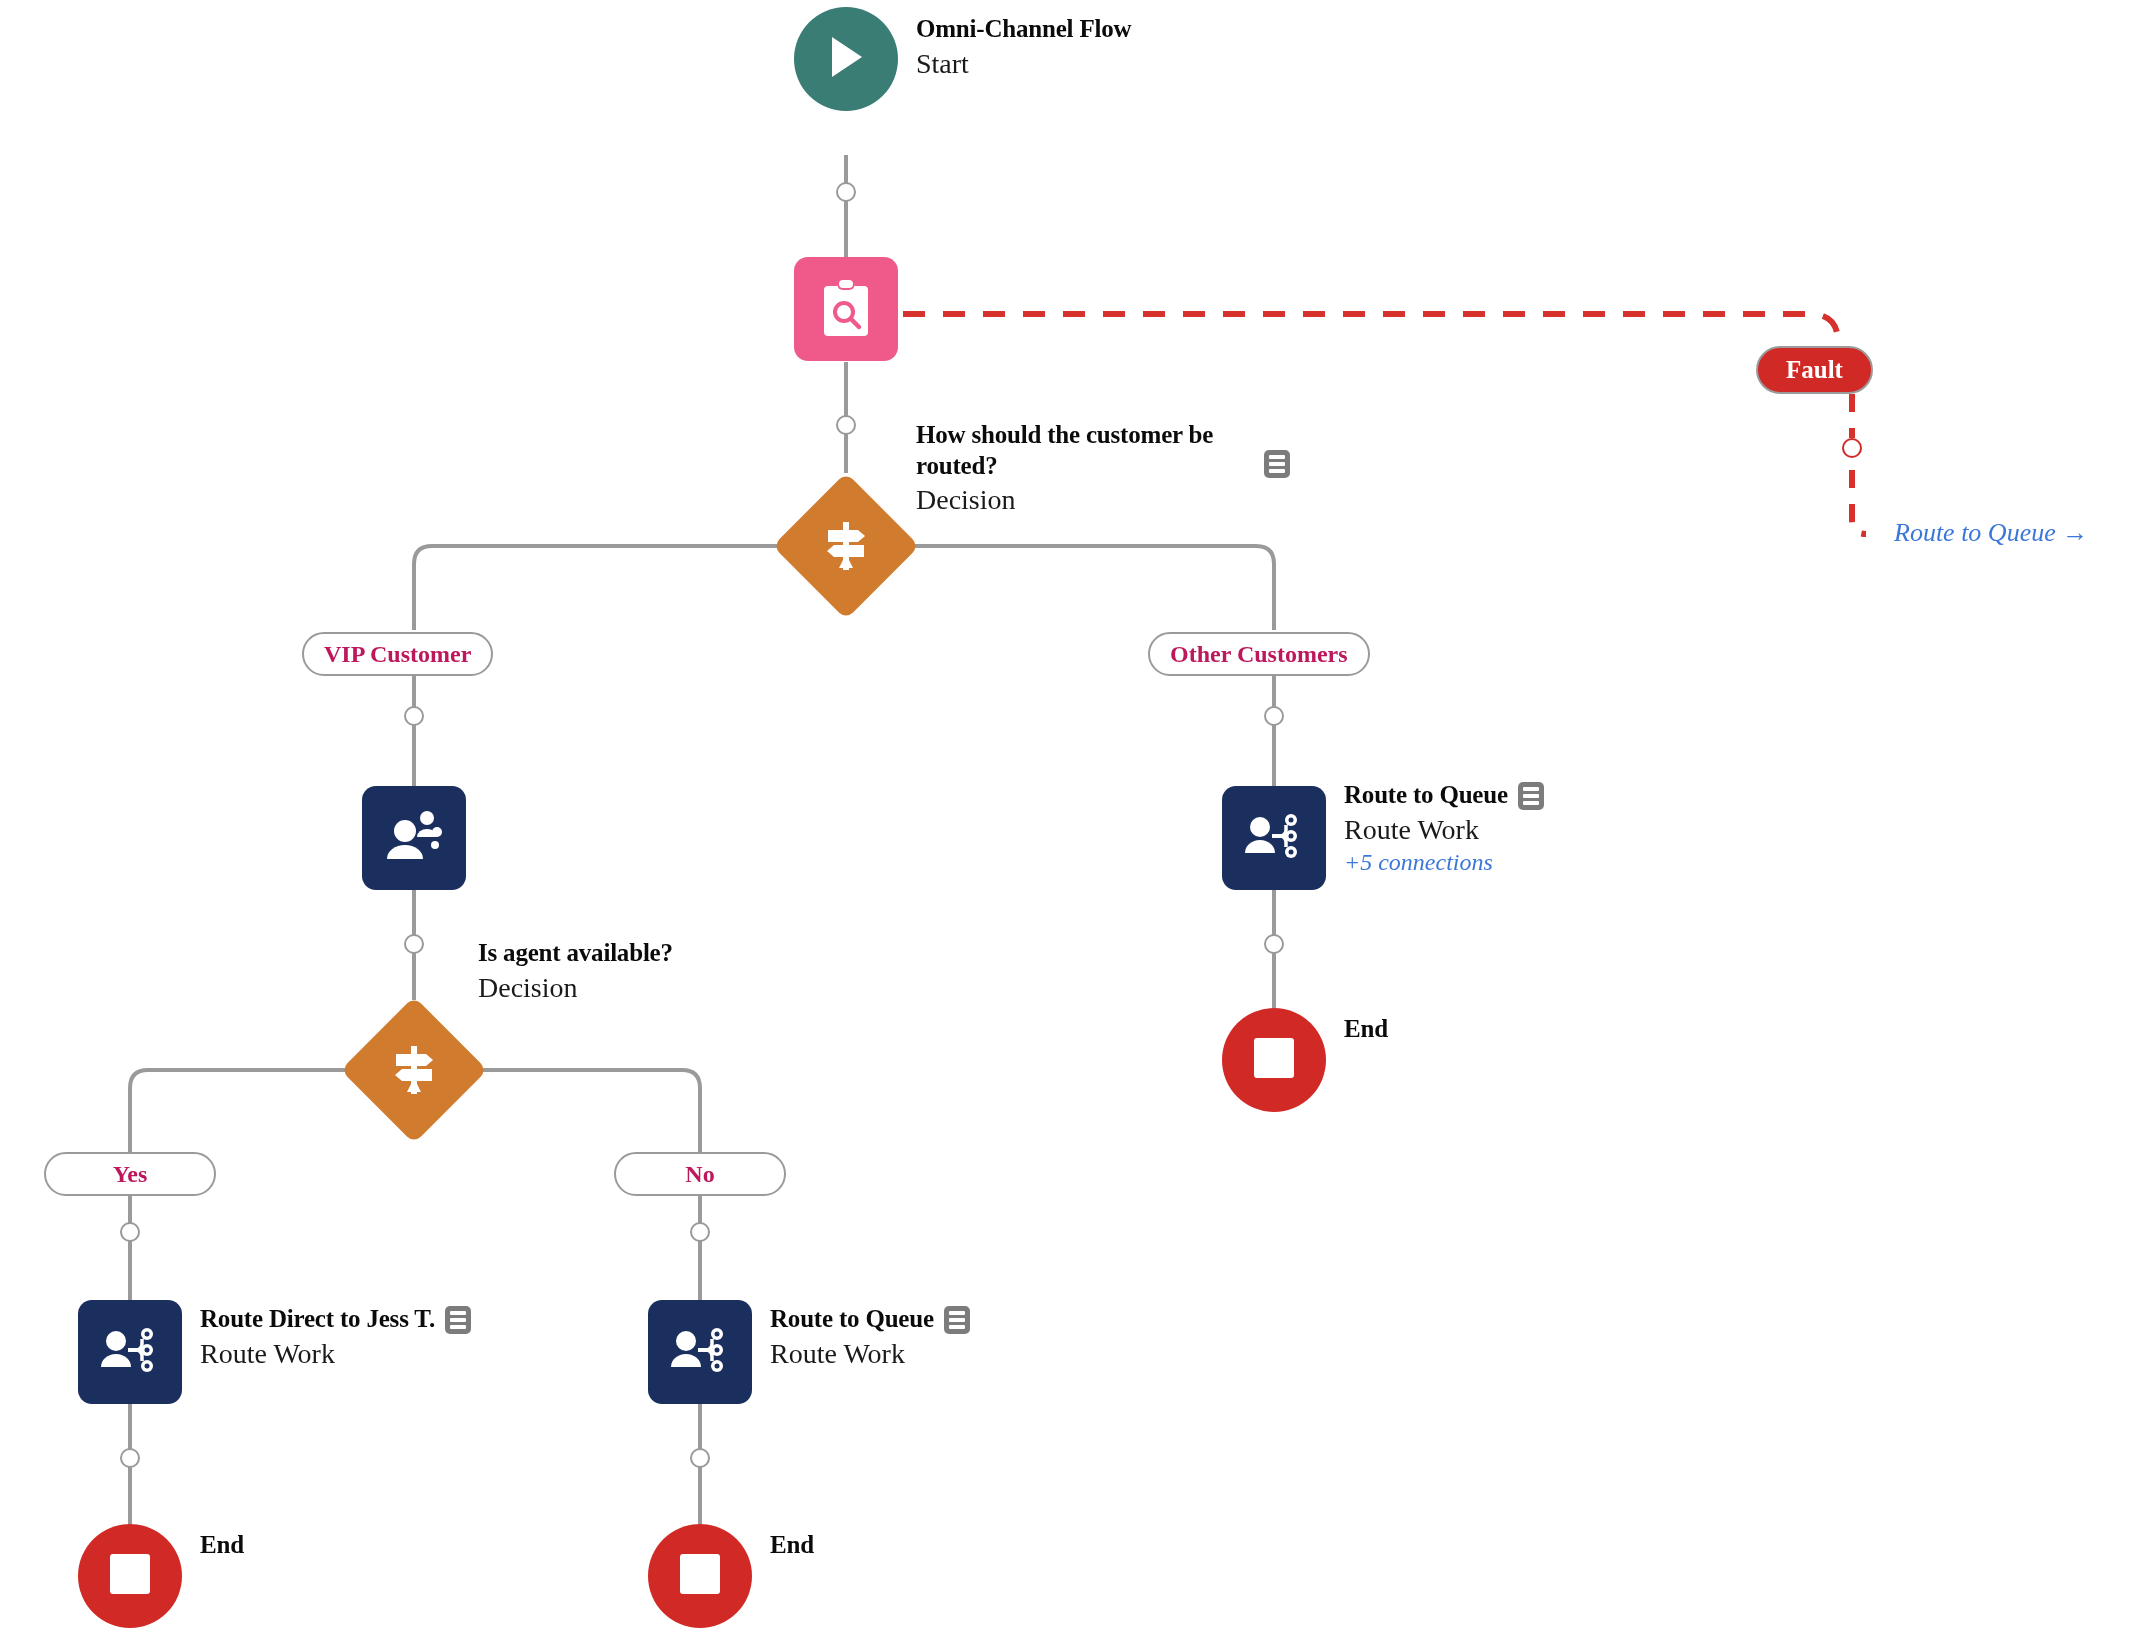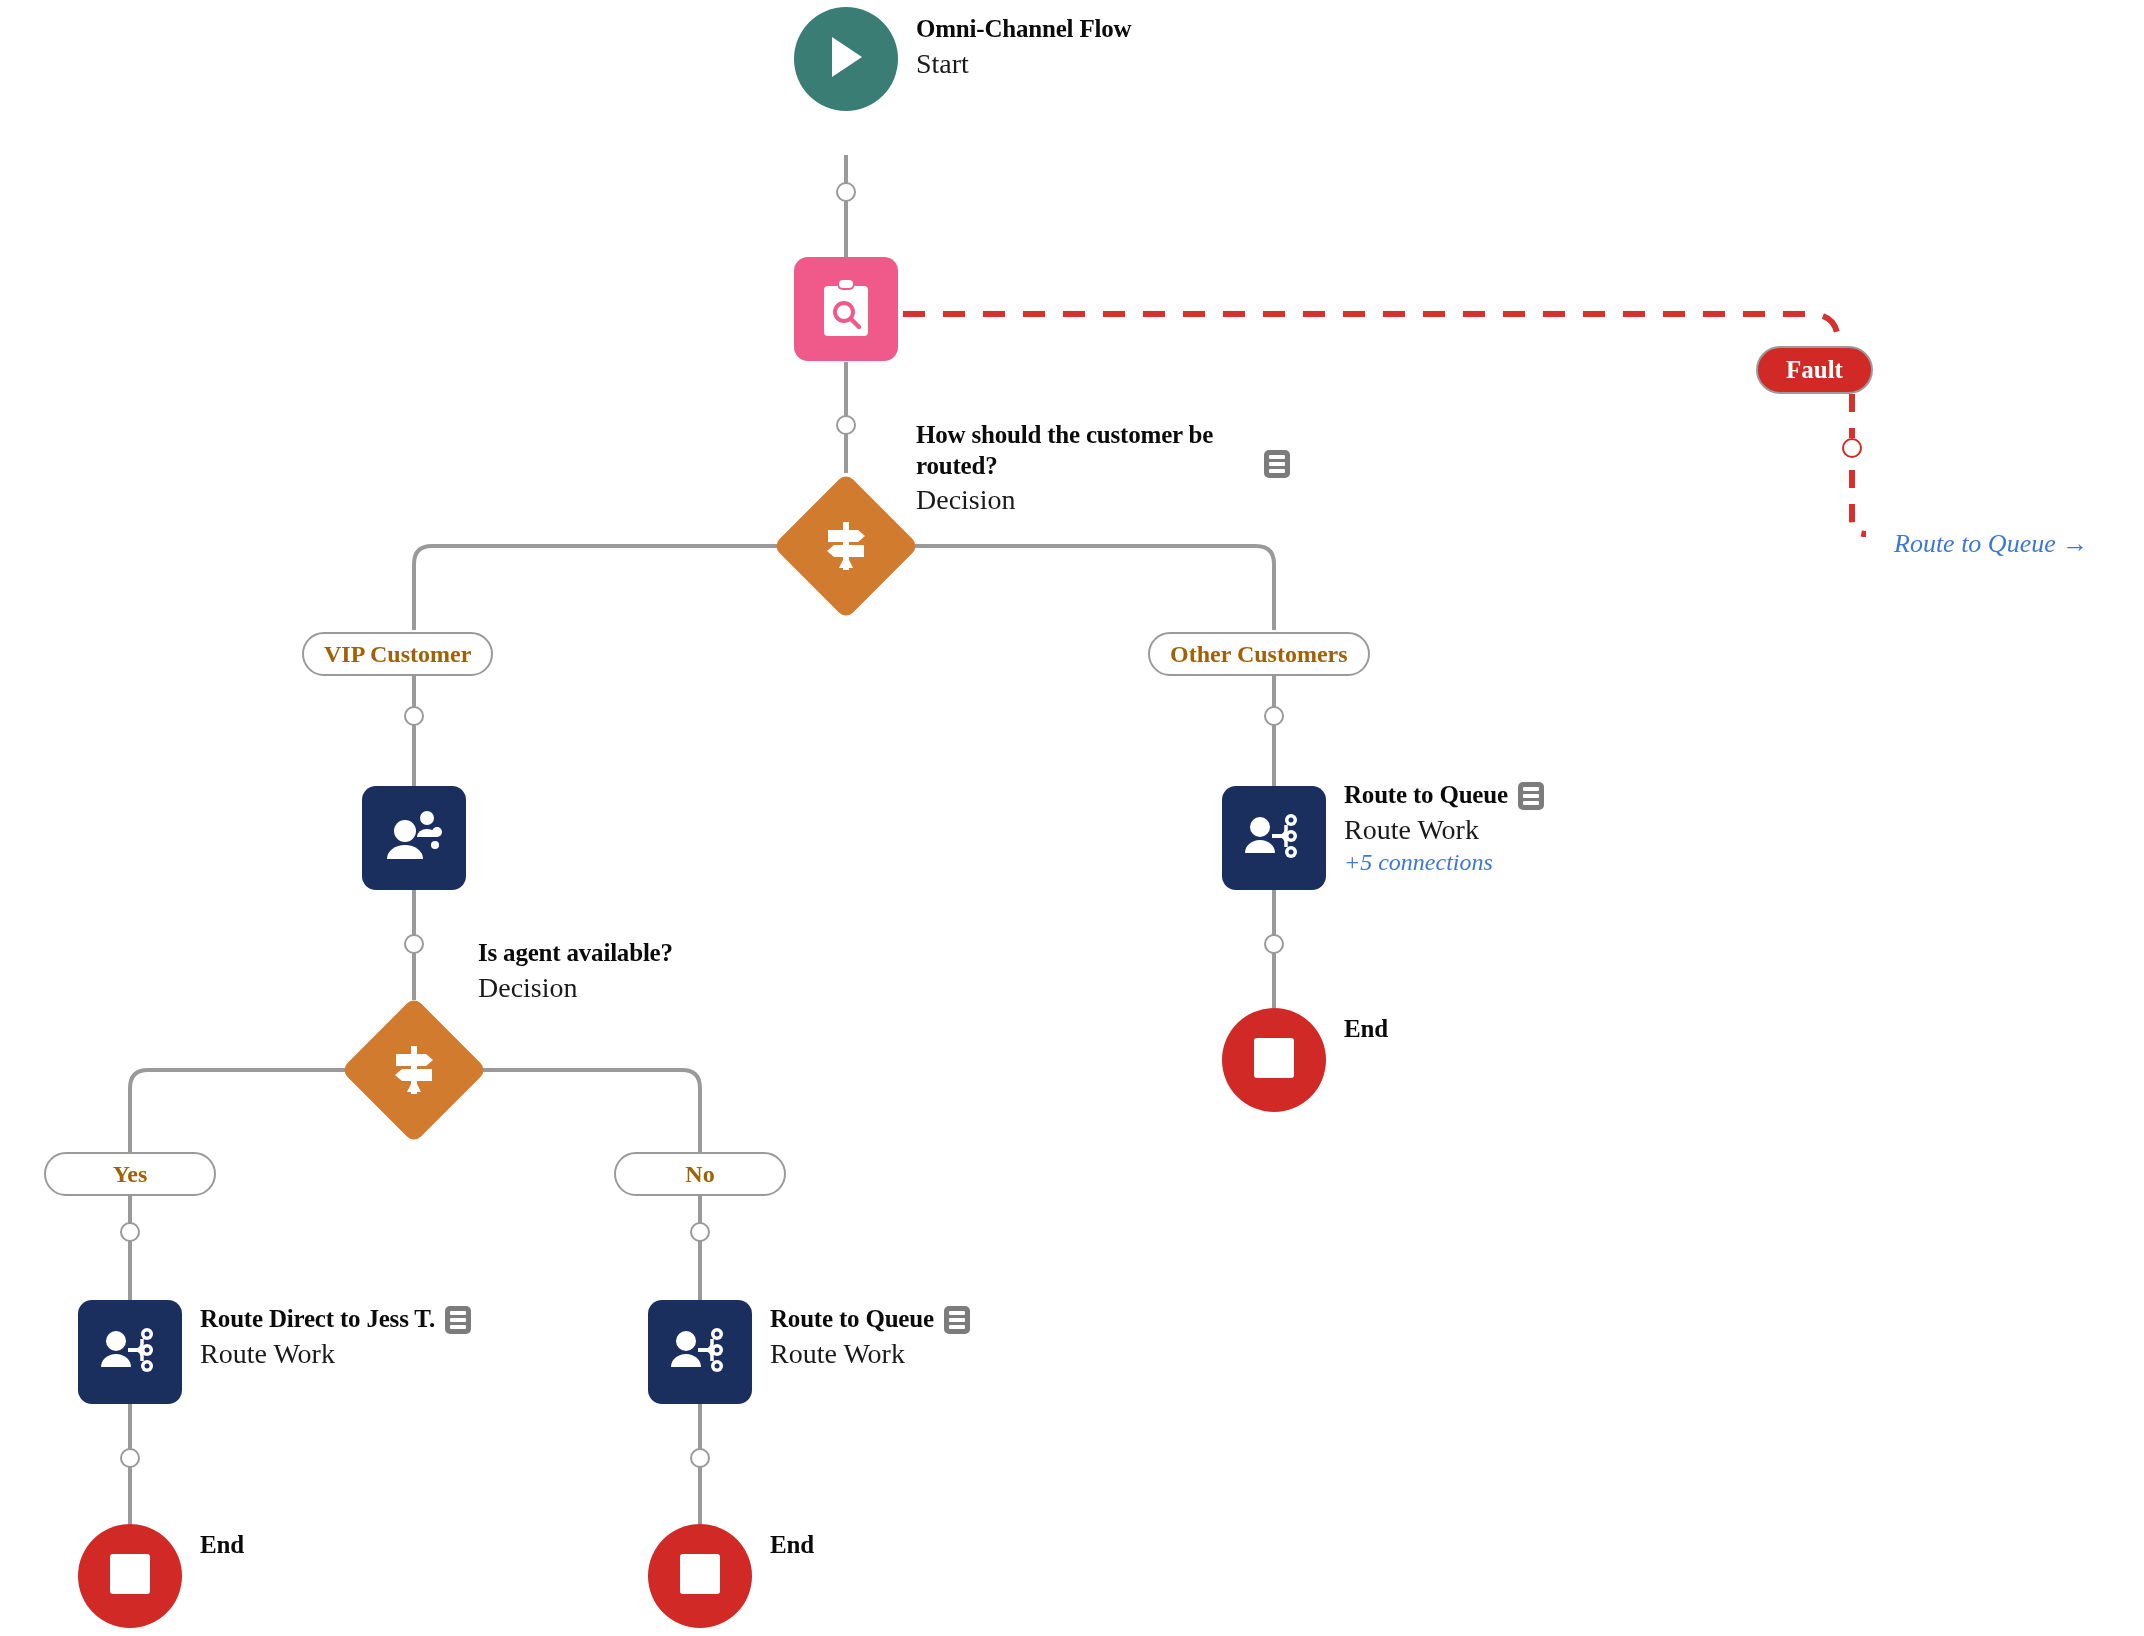--- a/index.html
+++ b/index.html
@@ -139,21 +139,21 @@
     height: 44px;
     background: #ffffff;
     border: 2px solid #9a9a9a;
     border-radius: 22px;
     display: flex;
     align-items: center;
     justify-content: center;
     padding: 0 20px;
     font-size: 24px;
     font-weight: bold;
-    color: #a16207;
+    color: #be185d;
     box-sizing: border-box;
     white-space: nowrap;
   }
   
   .fault-pill {
     position: absolute;
     height: 48px;
     background: #d12a26;
     border: 2px solid #9b9b9b;
     border-radius: 24px;
@@ -252,21 +252,21 @@
         <rect x="21" y="2" width="18" height="12" rx="6" fill="#ef5a8a"></rect>
         <rect x="23" y="4" width="14" height="8" rx="4" fill="#ffffff"></rect>
         <circle cx="28" cy="36" r="9" fill="none" stroke="#ef5a8a" stroke-width="4"></circle>
         <path d="M35 43 L43 51" stroke="#ef5a8a" stroke-width="4.5" stroke-linecap="round"></path>
       </svg>
     </span>
   </div>
 
   <div class="fault-pill" style="left:1756px; top:346px;">Fault</div>
   <div class="dot red" style="left:1842px; top:438px;"></div>
-  <div class="fault-link" style="left:1894px; top:518px;margin-top:11px;">Route to Queue →</div>
+  <div class="fault-link" style="left:1894px; top:518px;">Route to Queue →</div>
 
   <div class="dot" style="left:836px; top:415px;"></div>
 
   <div class="node diamond" style="left:794px; top:494px; background:#d07b2e;">
     <span class="glyph">
       <svg width="56" height="56" viewBox="0 0 56 56">
         <rect x="25" y="4" width="6" height="48" fill="#ffffff"></rect>
         <path d="M10 12 h30 l7 6 l-7 6 h-30 z" fill="#ffffff"></path>
         <path d="M46 27 h-30 l-7 6 l7 6 h30 z" fill="#ffffff"></path>
         <path d="M21 50 l4 -8 h6 l4 8 z" fill="#ffffff"></path>

